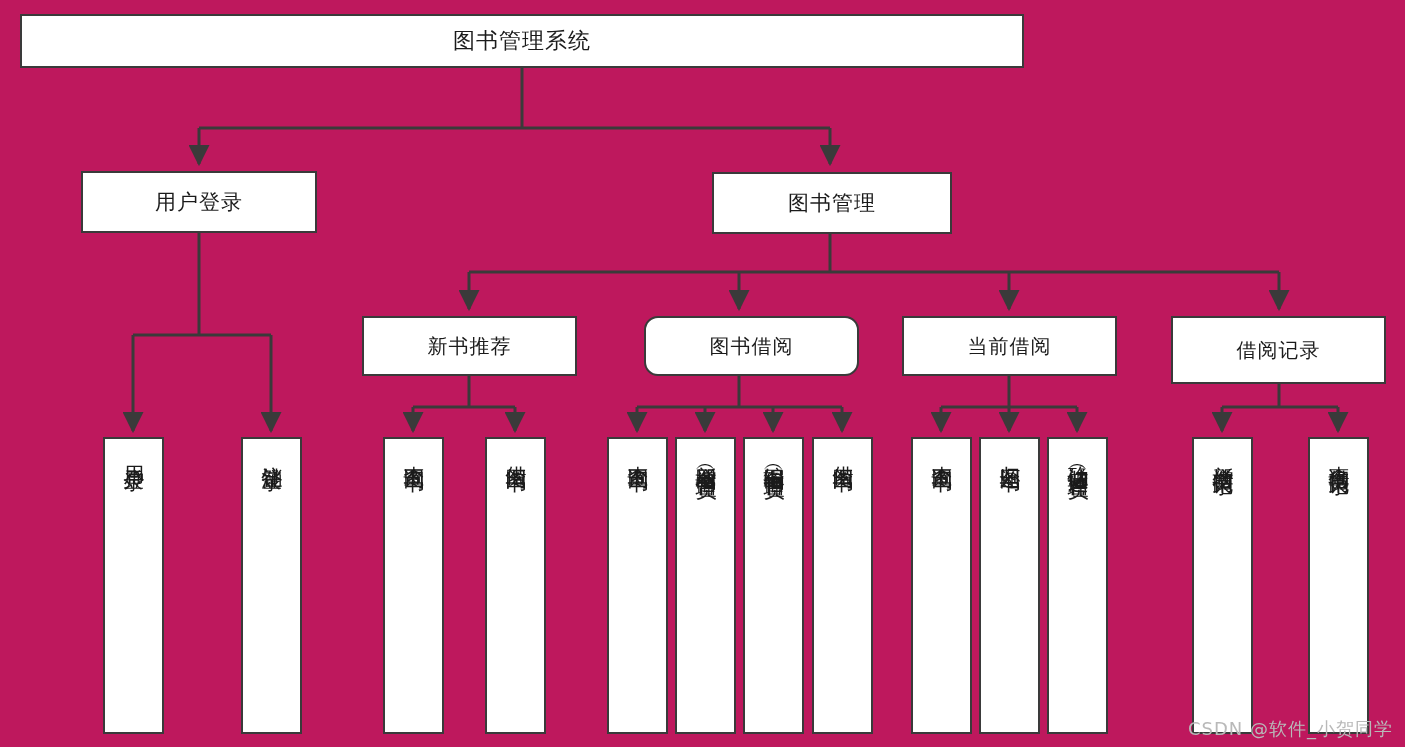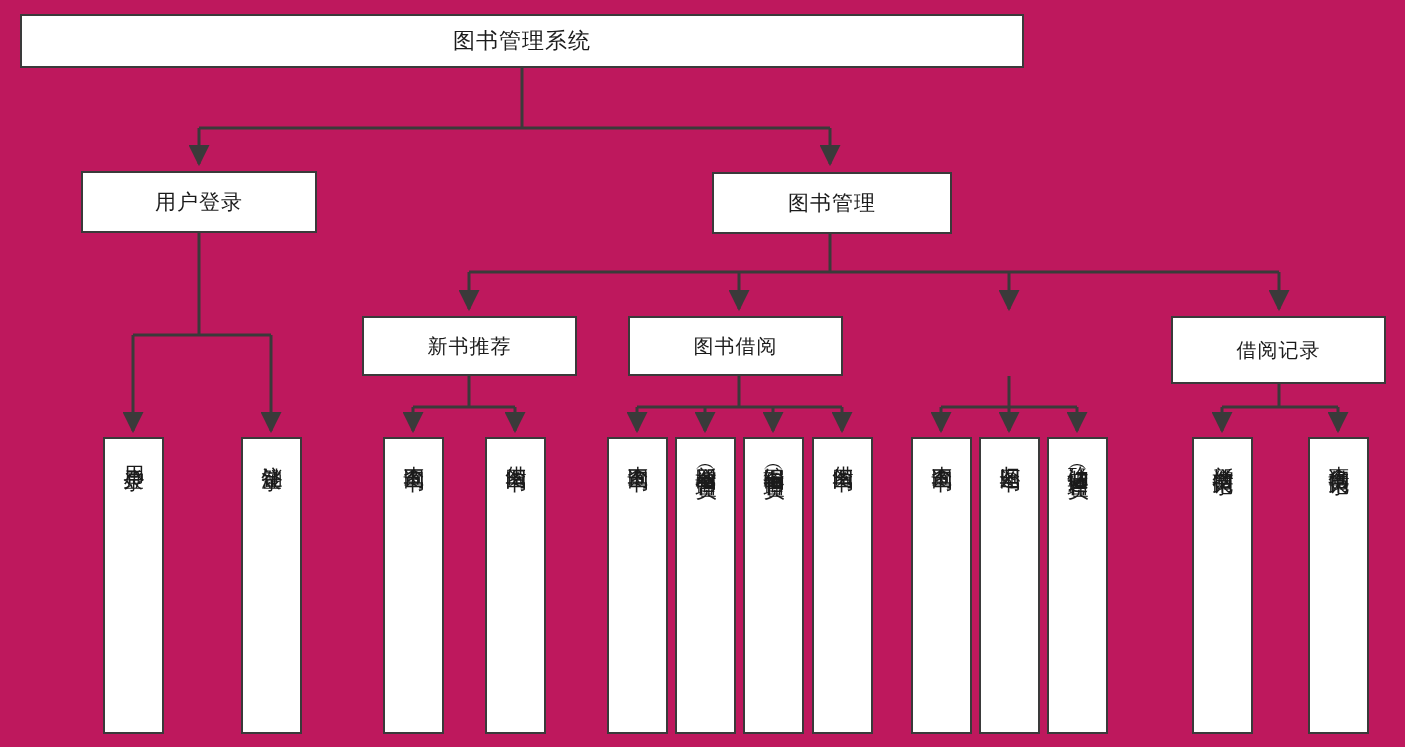--- a/index.html
+++ b/index.html
@@ -139,24 +139,27 @@
   </div>
 
   <div class="node level-1" style="left:712px; top:172px; width:240px; height:62px;">
     <span class="hlabel">图书管理</span>
   </div>
 
   <div class="node level-2" style="left:362px; top:316px; width:215px; height:60px;text-align:right;">
     <span class="hlabel">新书推荐</span>
   </div>
 
-  <div class="node level-2" style="left:628px; top:316px; width:215px; height:60px;">
+  <div class="node level-2" style="left:644px; top:316px; width:215px; height:60px;border-radius:14px;">
     <span class="hlabel">图书借阅</span>
   </div>
 
+  <div class="node level-2" style="left:902px; top:316px; width:215px; height:60px;">
+    <span class="hlabel">当前借阅</span>
+  </div>
 
   <div class="node level-2" style="left:1171px; top:316px; width:215px; height:68px;">
     <span class="hlabel">借阅记录</span>
   </div>
 
   <div class="node leaf" style="left:103px; top:437px; width:61px; height:297px;">
     <span class="vlabel">用户登录</span>
   </div>
   <div class="node leaf" style="left:241px; top:437px; width:61px; height:297px;">
     <span class="vlabel">注销登录</span>
@@ -192,14 +195,15 @@
     <span class="vlabel">确认归还（管理员）</span>
   </div>
 
   <div class="node leaf" style="left:1192px; top:437px; width:61px; height:297px;">
     <span class="vlabel">新增借阅记录</span>
   </div>
   <div class="node leaf" style="left:1308px; top:437px; width:61px; height:297px;">
     <span class="vlabel">查询借阅记录</span>
   </div>
 
+  <div id="watermark">CSDN @软件_小贺同学</div>
 
 </div>
 
 </body></html>

